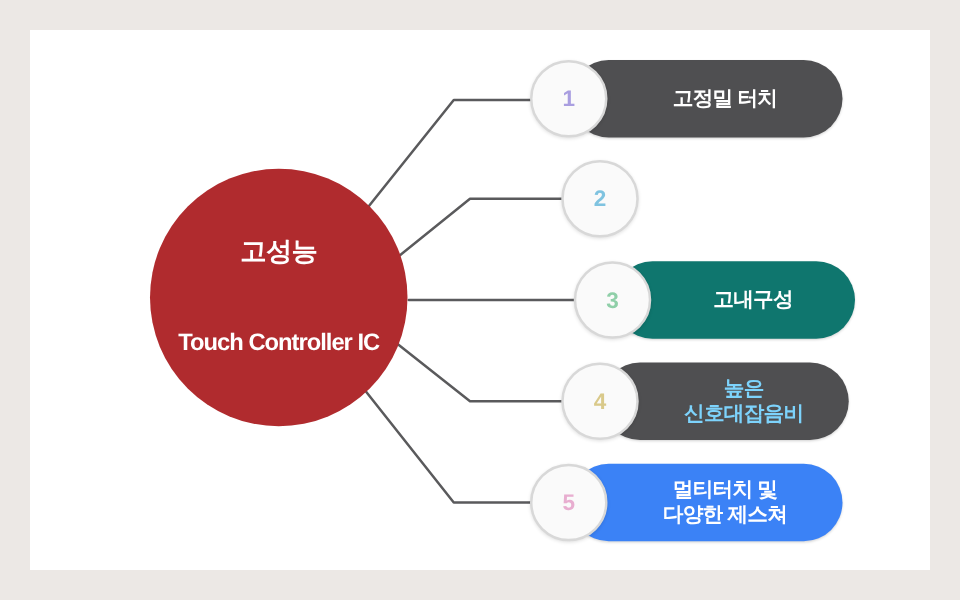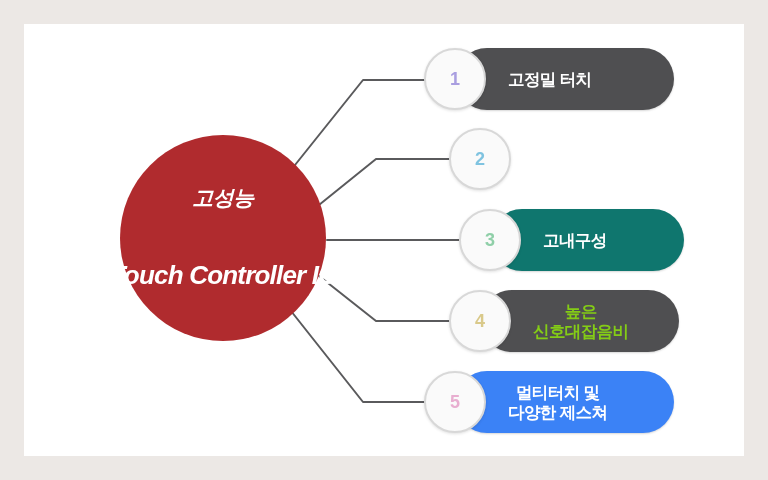--- a/index.html
+++ b/index.html
@@ -46,31 +46,30 @@
     height: 206px;
     border-radius: 50%;
     background: #b02b2e;
     display: flex;
     flex-direction: column;
     align-items: center;
     justify-content: center;
     color: #ffffff;
     text-align: center;
     box-sizing: border-box;
-    font-style: italic;
   }
   .hub-line1 {
     font-size: 21px;
     font-weight: bold;
     letter-spacing: -0.5px;
     line-height: 1.25;
     margin-bottom: 4px;
   }
   .hub-line2 {
-    font-size: 26px;
+    font-size: 19px;
     font-weight: bold;
     letter-spacing: -0.8px;
     line-height: 1.2;
     white-space: nowrap;
     margin-top: 44px;
   }
 
   
   .branch {
     position: absolute;
@@ -78,20 +77,21 @@
   }
   .bar {
     position: absolute;
     left: 32px;
     top: 0;
     height: 62px;
     background: #4f4f51;
     border-radius: 31px;
     display: flex;
     align-items: center;
+    justify-content: center;
     box-sizing: border-box;
     padding-left: 52px;
     padding-right: 22px;
     box-shadow: 0 1px 2px rgba(0,0,0,0.16);
   }
   .bar-label {
     color: #ffffff;
     font-size: 16.5px;
     font-weight: bold;
     letter-spacing: -0.6px;
@@ -175,21 +175,21 @@
         <div class="bar" style="width: 193px; background: #0f766e;">
           <div class="bar-label" style="color: rgb(255, 255, 255);">고내구성</div>
         </div>
         <div class="notch"></div>
         <div class="num-circle" style="background: rgb(250, 250, 250); border-color: rgb(216, 216, 216);">
           <div class="num-text" style="color: rgb(143, 207, 168);">3</div>
         </div>
       </div>
       <div class="branch" style="left: 449px; top: 290px; width: 230px;">
         <div class="bar" style="width: 198px; background: rgb(79, 79, 81);">
-          <div class="bar-label" style="color: #84cc16;">높은
+          <div class="bar-label" style="color: #7dd3fc;">높은
 신호대잡음비</div>
         </div>
         <div class="notch"></div>
         <div class="num-circle" style="background: rgb(250, 250, 250); border-color: rgb(216, 216, 216);">
           <div class="num-text" style="color: rgb(217, 201, 138);">4</div>
         </div>
       </div>
       <div class="branch" style="left: 424px; top: 371px; width: 250px;">
         <div class="bar" style="width: 218px; background: #3b82f6;">
           <div class="bar-label" style="color: rgb(255, 255, 255);">멀티터치 및

